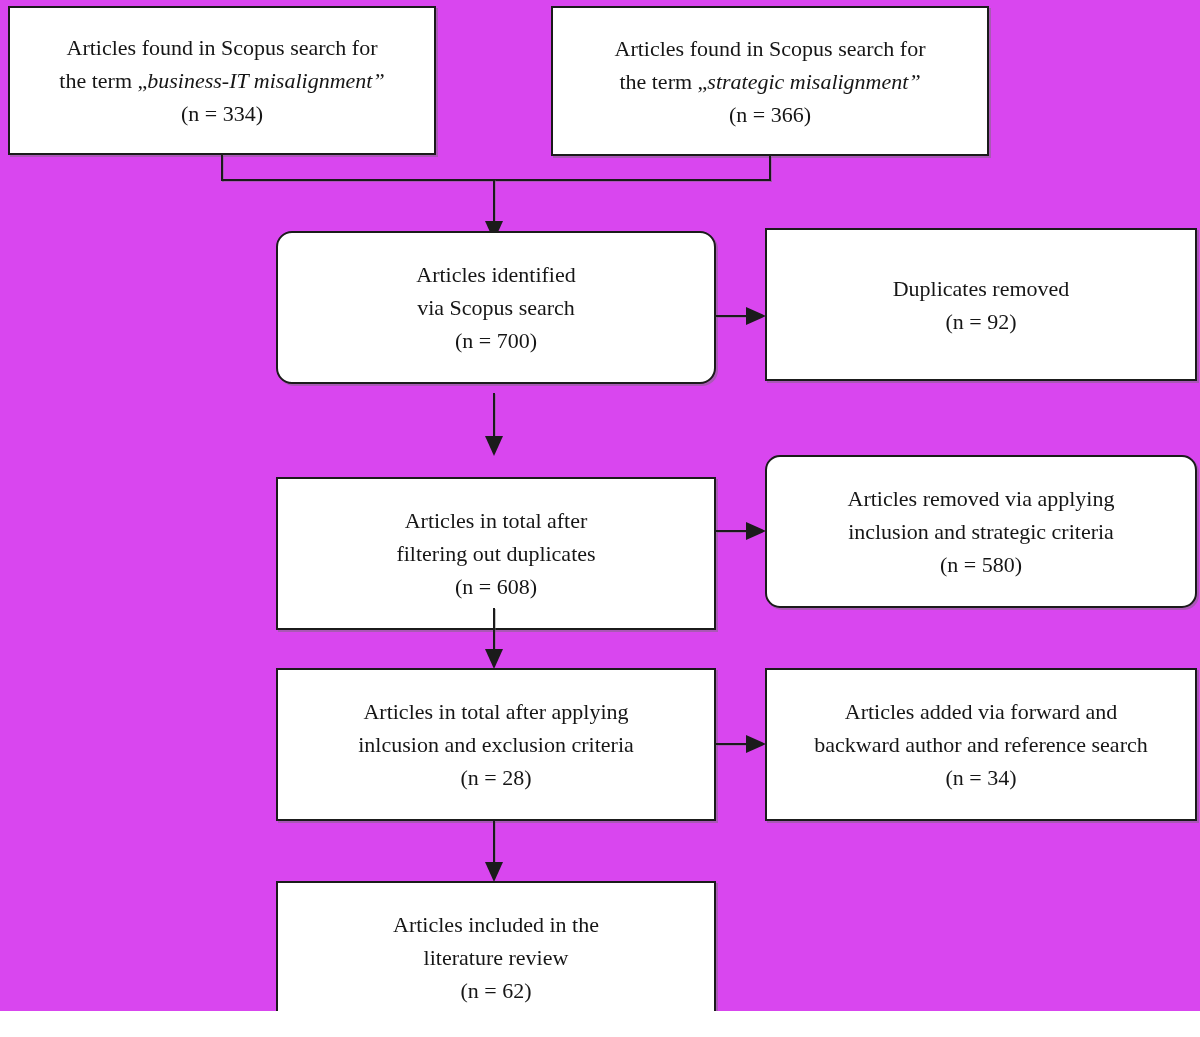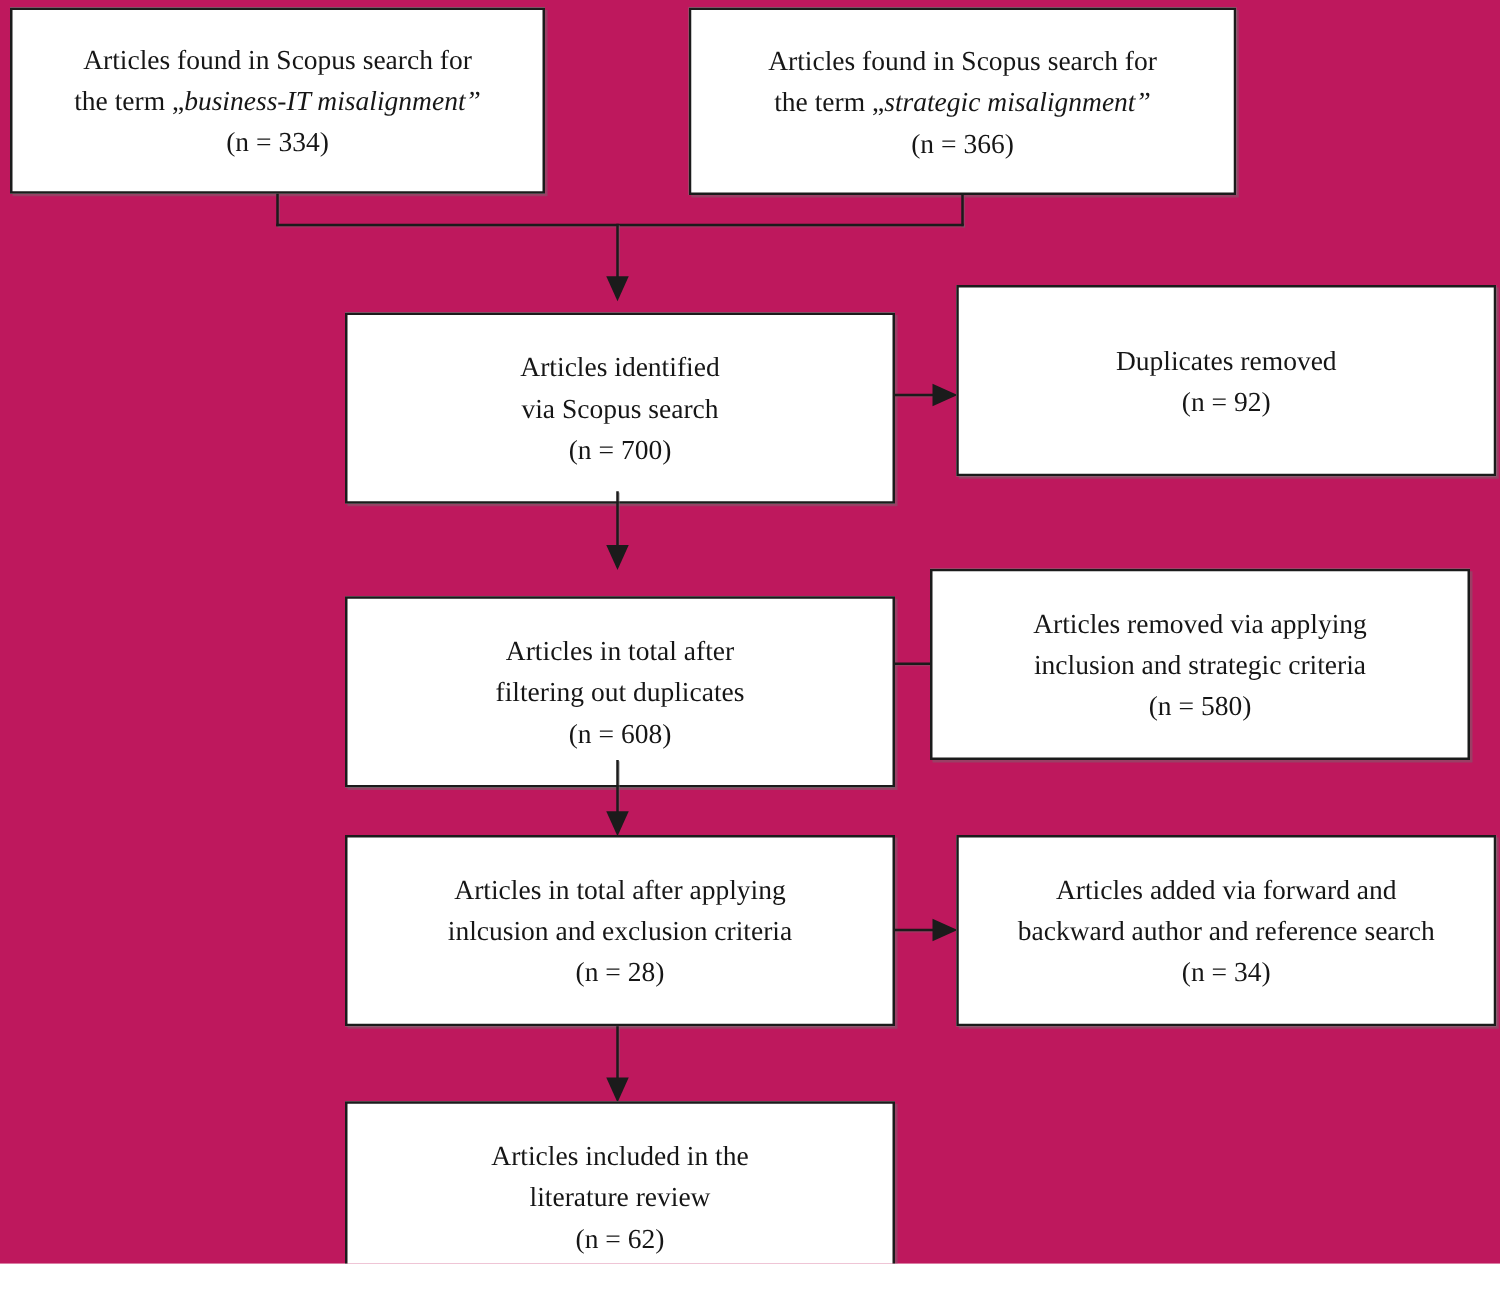--- a/index.html
+++ b/index.html
@@ -4,21 +4,21 @@
 <style>
   html, body {
     margin: 0;
     padding: 0;
     background: #ffffff;
   }
   .stage {
     position: relative;
     width: 1200px;
     height: 1011px;
-    background: #be185d;
+    background: #d946ef;
     font-family: "Liberation Serif", serif;
     color: #161616;
     overflow: hidden;
     text-decoration: underline;
   }
   .box {
     position: absolute;
     box-sizing: border-box;
     border: 2px solid #1b1b1b;
     background: #ffffff;
@@ -48,24 +48,24 @@
   .ah-right {
     position: absolute;
     width: 0; height: 0;
     border-top: 9px solid transparent;
     border-bottom: 9px solid transparent;
     border-left: 20px solid #1b1b1b;
   }
   
   .bA { left: 8px;   top: 6px;   width: 428px; height: 149px; }
   .bB { left: 551px; top: 6px;   width: 438px; height: 150px; }
-  .bC { left: 276px; top: 250px; width: 440px; height: 153px; }
+  .bC { left: 276px; top: 231px; width: 440px; height: 153px; border-radius: 16px; }
   .bD { left: 765px; top: 228px; width: 432px; height: 153px; }
   .bE { left: 276px; top: 455px; width: 440px; height: 153px; margin-top: 22px; }
-  .bF { left: 744px; top: 455px; width: 432px; height: 153px; }
+  .bF { left: 765px; top: 455px; width: 432px; height: 153px; border-radius: 15px; }
   .bG { left: 276px; top: 668px; width: 440px; height: 153px; }
   .bH { left: 765px; top: 668px; width: 432px; height: 153px; }
   .bI { left: 276px; top: 881px; width: 440px; height: 152px; }
   
   .stubA  { left: 221px; top: 155px; width: 2px;   height: 26px; }
   .stubB  { left: 769px; top: 156px; width: 2px;   height: 25px; }
   .mergeH { left: 221px; top: 179px; width: 550px; height: 2px;  }
   .mergeV { left: 493px; top: 179px; width: 2px;   height: 44px; }
   .mergeA { left: 485px; top: 221px; }
   .v1  { left: 493px; top: 393px; width: 2px; height: 44px; }

